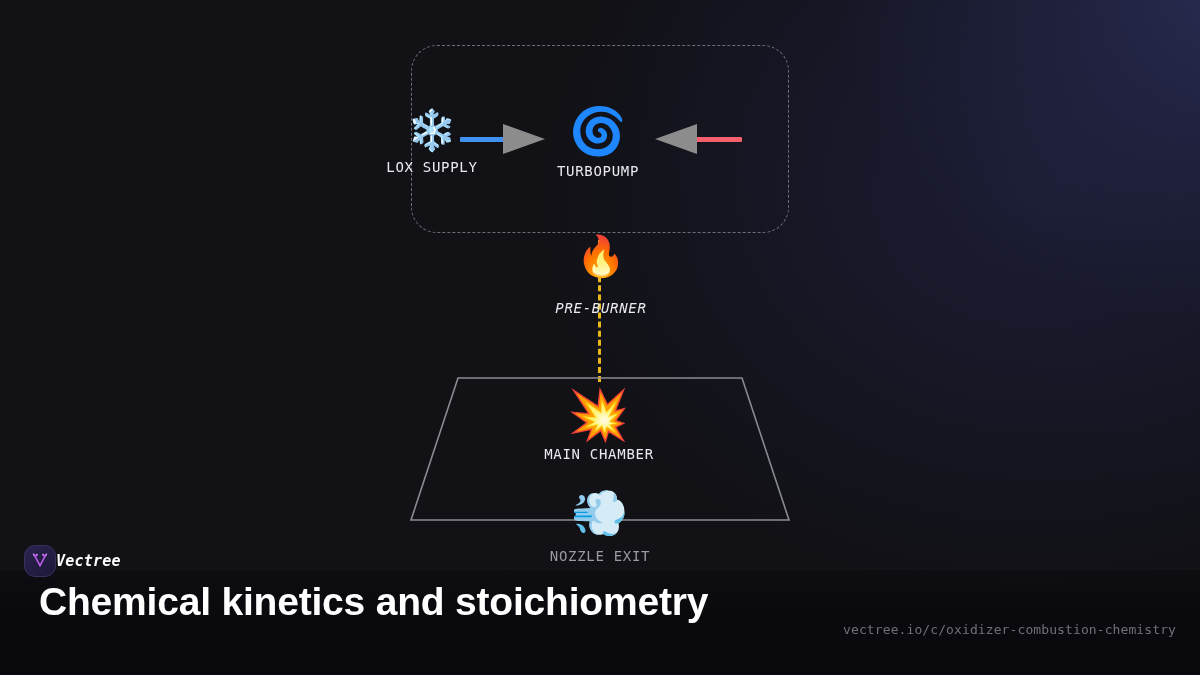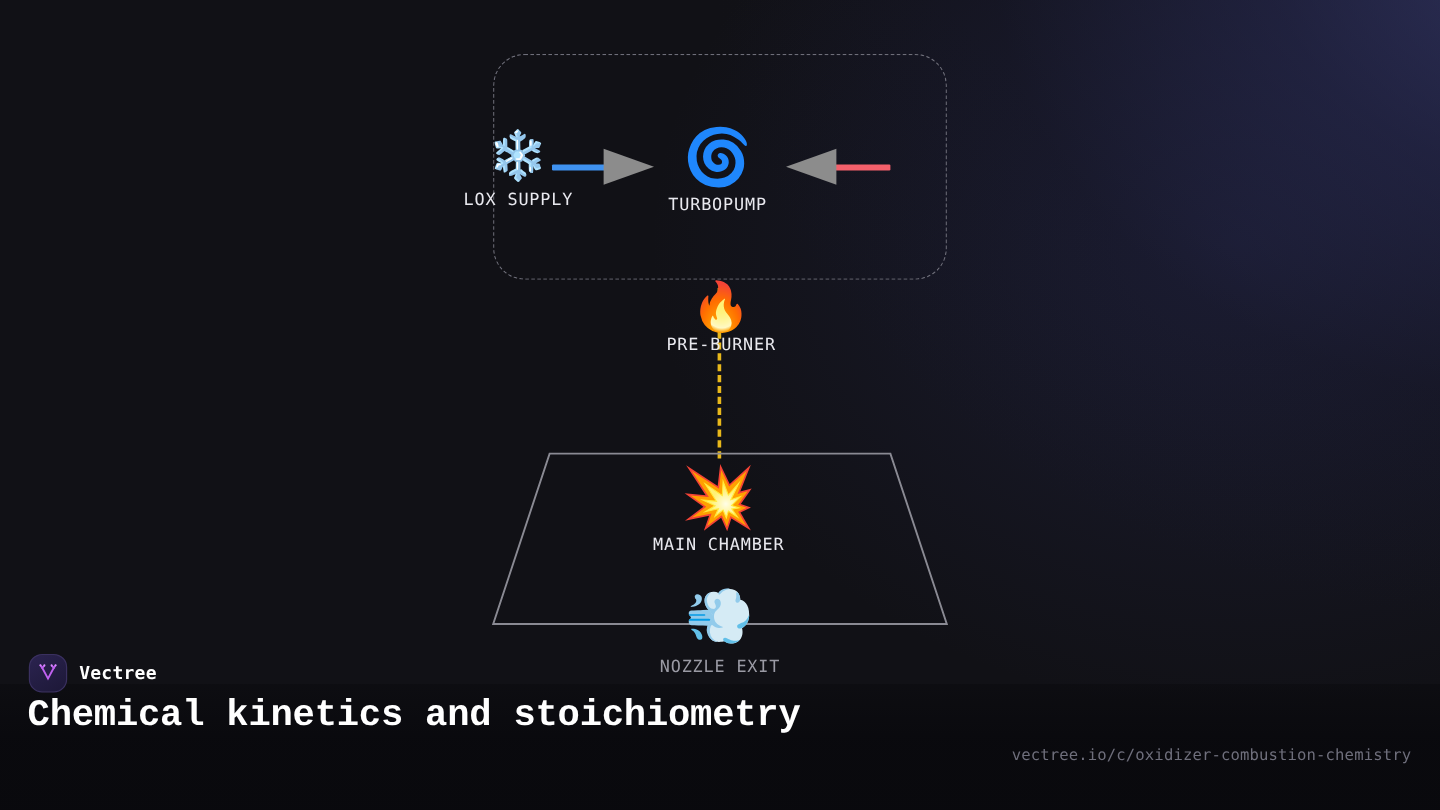--- a/index.html
+++ b/index.html
@@ -74,21 +74,21 @@
   #node-preburn  { left: 501px; top: 236px; width: 200px; }
   #node-main     { left: 499px; top: 390px; width: 200px; }
   #node-nozzle   { left: 500px; top: 490px; width: 200px; }
 
   #node-lox .glyph     { font-size: 40px; }
   #node-turbo .glyph   { font-size: 46px; }
   #node-preburn .glyph { font-size: 40px; }
   #node-main .glyph    { font-size: 50px; }
   #node-nozzle .glyph  { font-size: 46px; }
 
-  #node-preburn .caption { margin-top: 4px; }
+  #node-preburn .caption { margin-top: 24px; font-style: italic; }
   #node-main .caption    { margin-top: 6px; text-align: right; }
   #node-nozzle .caption  { margin-top: 12px; }
 
   
   .edge {
     position: absolute;
     height: 5px;
     border-radius: 1px;
   }
   #edge-lox-turbo {
@@ -153,21 +153,21 @@
     height: 105px;
     background: linear-gradient(to bottom, rgba(10,10,14,0.55) 0%, rgba(9,9,13,0.92) 45%, rgba(9,9,13,0.97) 100%);
   }
 
   #brand {
     position: absolute;
     left: 24px;
     top: 545px;
     display: flex;
     align-items: center;
-    gap: 10px;
+    font-style: italic;
   }
   #brand-mark {
     width: 32px;
     height: 32px;
     border-radius: 11px;
     background: linear-gradient(145deg, #2b2350 0%, #231d42 55%, #1d1838 100%);
     border: 1px solid #3a3060;
     display: flex;
     align-items: center;
     justify-content: center;
@@ -175,25 +175,25 @@
   #brand-name {
     font-family: "DejaVu Sans Mono", "Liberation Mono", monospace;
     font-size: 15px;
     font-weight: bold;
     color: #ffffff;
     letter-spacing: 0.2px;
   }
 
   #headline {
     position: absolute;
-    left: 23px;
+    left: 39px;
     top: 580px;
     width: 800px;
-    font-family: Liberation Mono, monospace;
-    font-size: 31px;
+    font-family: Liberation Sans, sans-serif;
+    font-size: 39px;
     font-weight: bold;
     line-height: 1.12;
     color: #ffffff;
     letter-spacing: -0.2px;
   }
   #headline .ln { display: block; white-space: nowrap; }
 
   #site-url {
     position: absolute;
     right: 24px;

